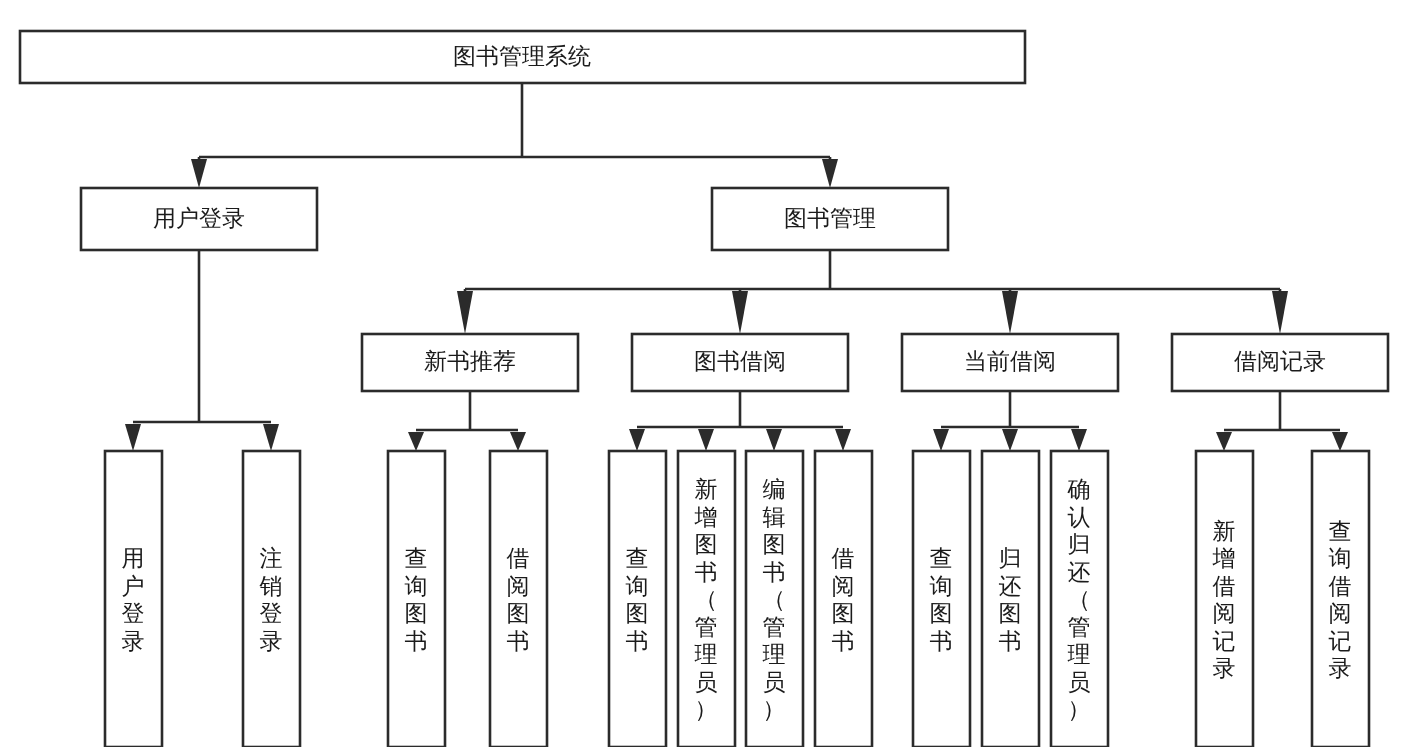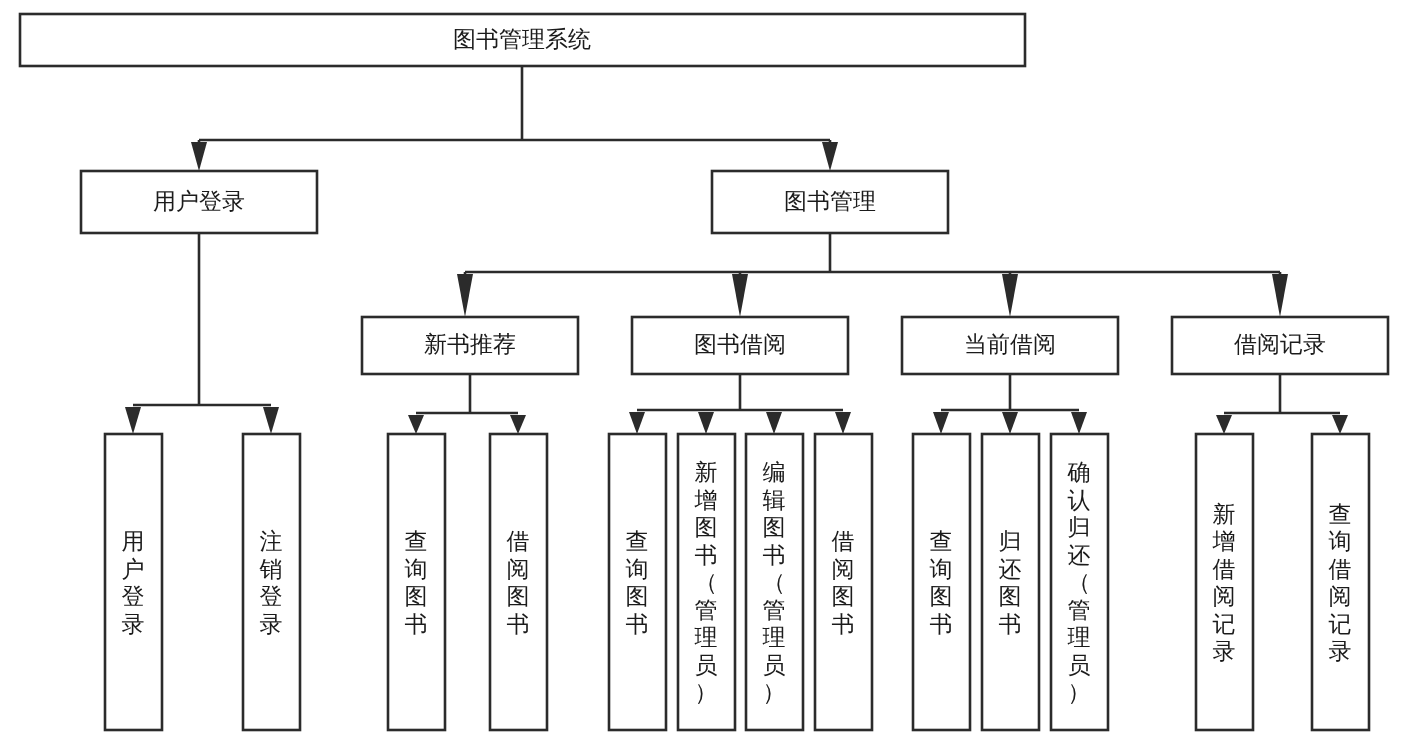--- a/index.html
+++ b/index.html
@@ -12,20 +12,21 @@
     height: 747px;
     font-family: "Liberation Sans", "DejaVu Sans", sans-serif;
     overflow: hidden;
     position: relative;
   }
   #diagram-root {
     position: relative;
     width: 1405px;
     height: 557px;
     background: #ffffff;
+    margin-top: 17px;
   }
   svg#tree-svg {
     position: absolute;
     top: 0;
     left: 0;
     width: 1405px;
     height: 747px;
     display: block;
   }
   .node-box {

